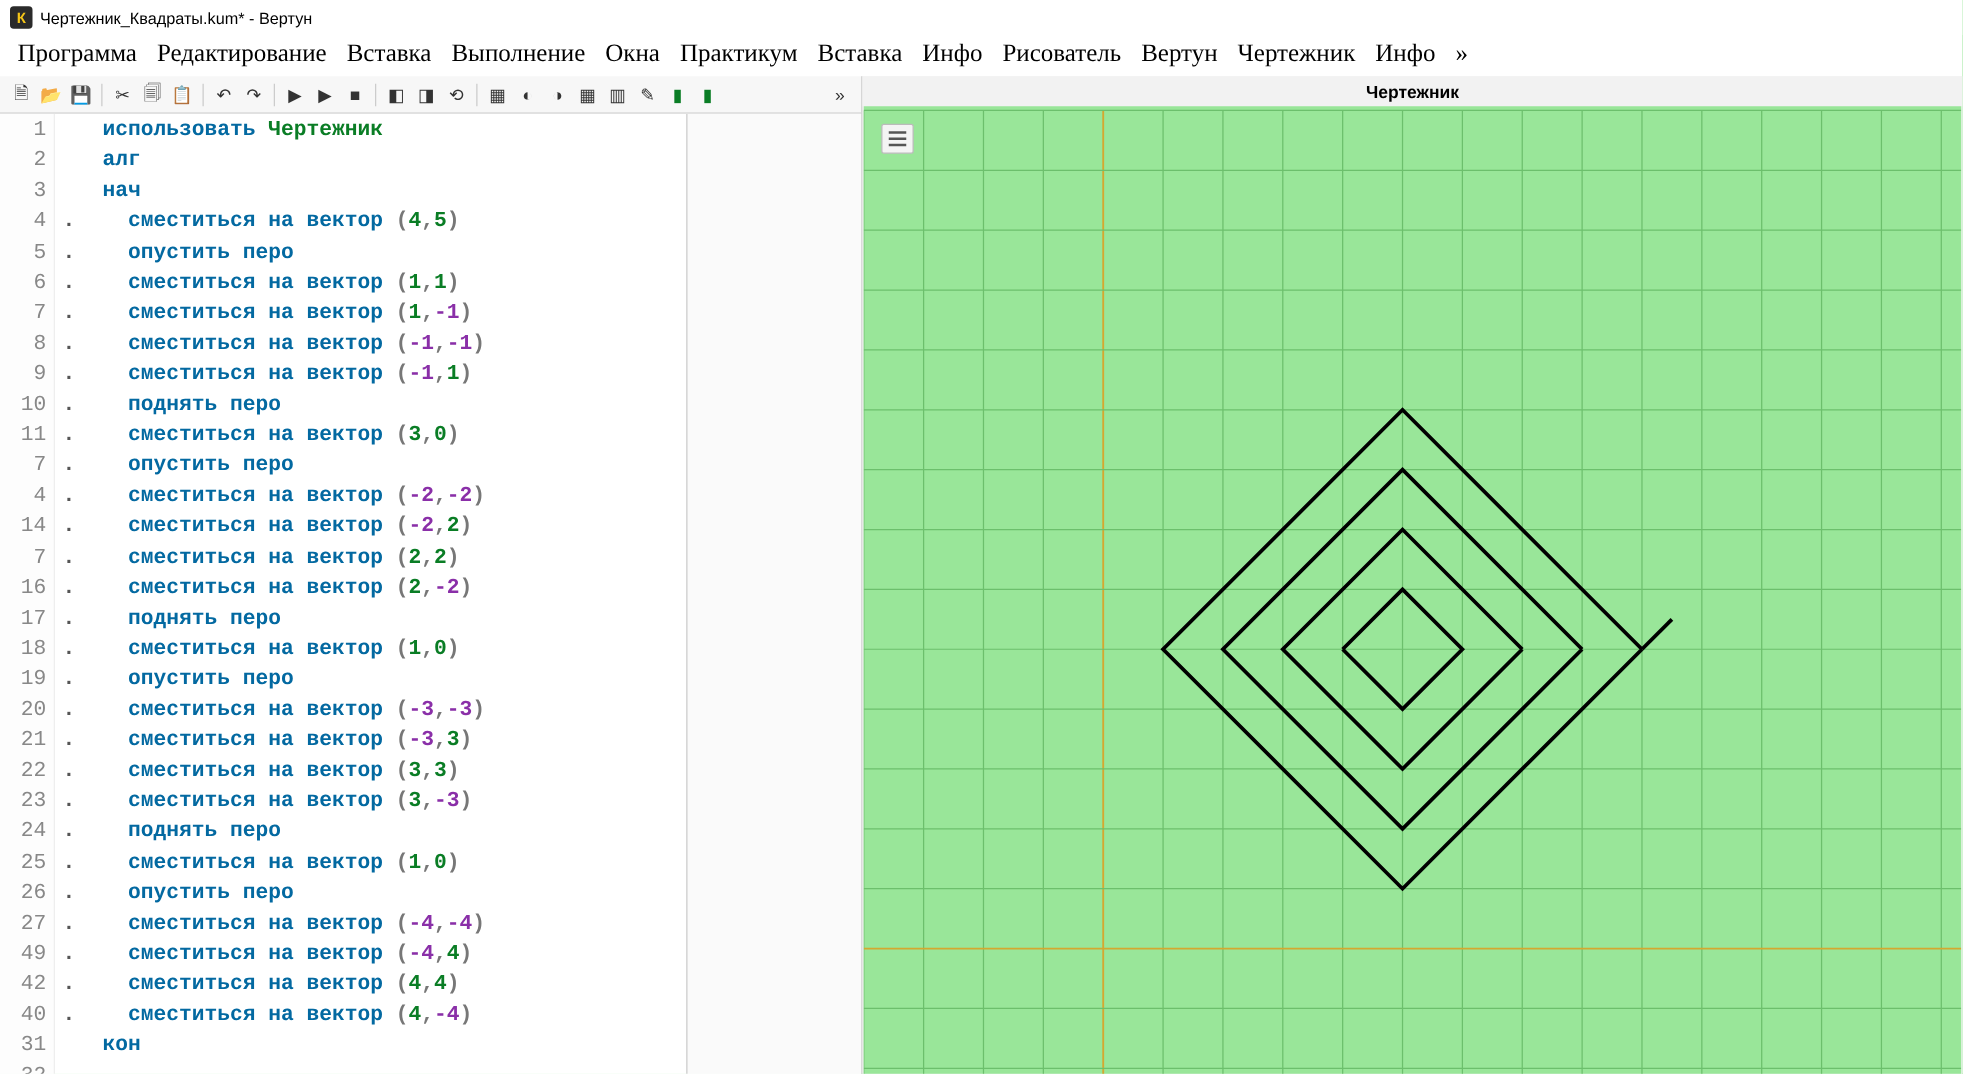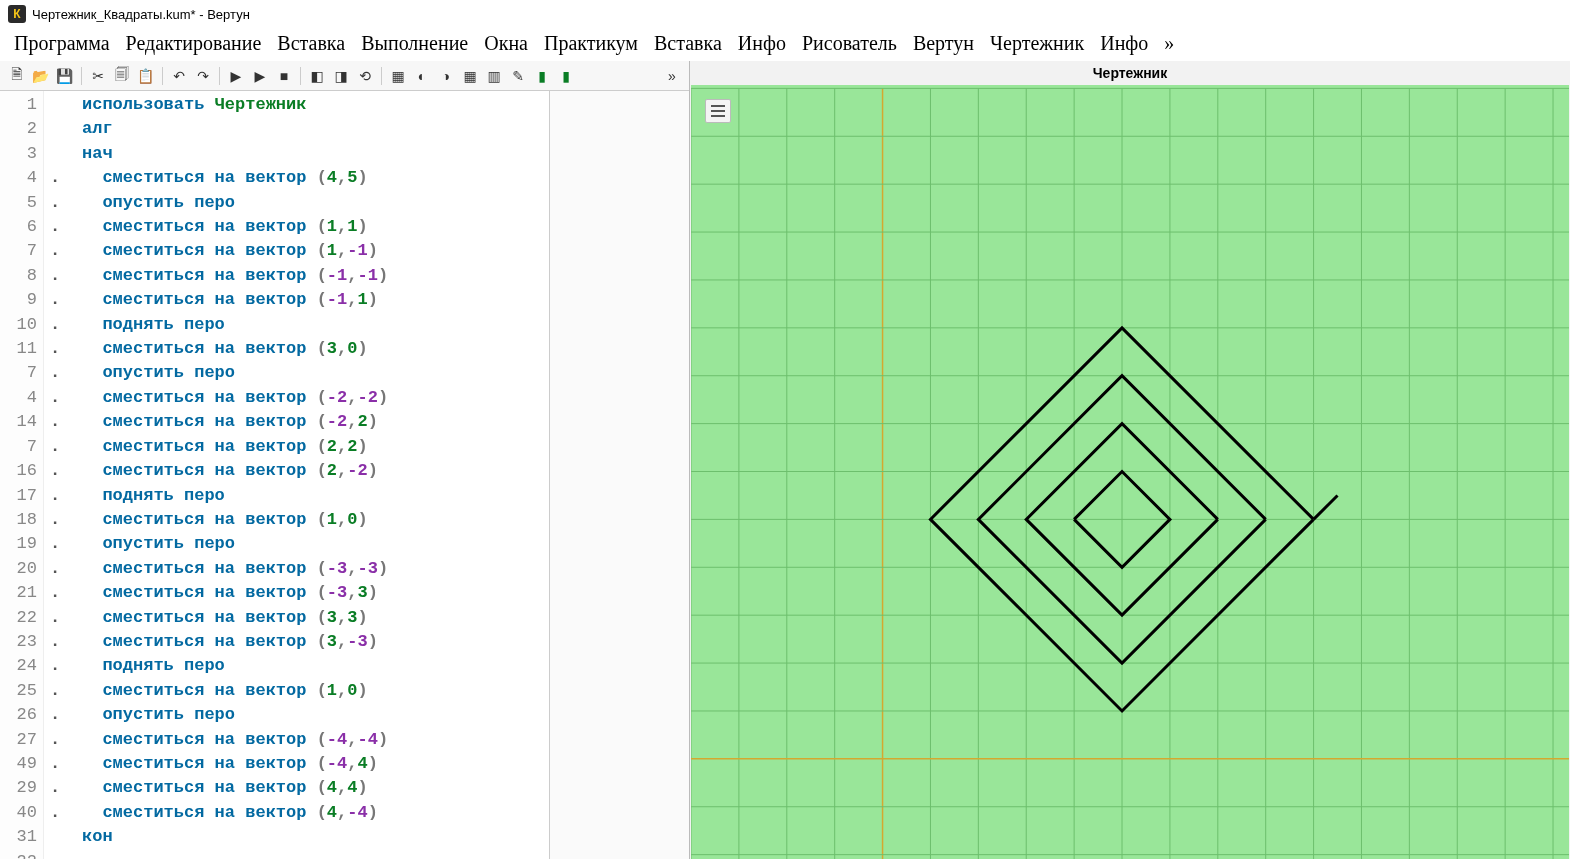--- a/index.html
+++ b/index.html
@@ -222,21 +222,21 @@
           <div>19</div>
           <div>20</div>
           <div>21</div>
           <div>22</div>
           <div>23</div>
           <div>24</div>
           <div>25</div>
           <div>26</div>
           <div>27</div>
           <div>49</div>
-          <div>29</div>
+          <div>42</div>
           <div>40</div>
           <div>31</div>
           <div>32</div>
         </div>
       <div class="code" id="code"><div><span class="kw">использовать </span><span class="ident">Чертежник</span></div><div><span class="kw">алг</span></div><div><span class="kw">нач</span></div><div><span class="dot">. </span><span class="kw">сместиться на вектор </span><span class="punct">(</span><span class="num">4</span><span class="punct">,</span><span class="num">5</span><span class="punct">)</span></div><div><span class="dot">. </span><span class="kw">опустить перо</span></div><div><span class="dot">. </span><span class="kw">сместиться на вектор </span><span class="punct">(</span><span class="num">1</span><span class="punct">,</span><span class="num">1</span><span class="punct">)</span></div><div><span class="dot">. </span><span class="kw">сместиться на вектор </span><span class="punct">(</span><span class="num">1</span><span class="punct">,</span><span class="neg">-1</span><span class="punct">)</span></div><div><span class="dot">. </span><span class="kw">сместиться на вектор </span><span class="punct">(</span><span class="neg">-1</span><span class="punct">,</span><span class="neg">-1</span><span class="punct">)</span></div><div><span class="dot">. </span><span class="kw">сместиться на вектор </span><span class="punct">(</span><span class="neg">-1</span><span class="punct">,</span><span class="num">1</span><span class="punct">)</span></div><div><span class="dot">. </span><span class="kw">поднять перо</span></div><div><span class="dot">. </span><span class="kw">сместиться на вектор </span><span class="punct">(</span><span class="num">3</span><span class="punct">,</span><span class="num">0</span><span class="punct">)</span></div><div><span class="dot">. </span><span class="kw">опустить перо</span></div><div><span class="dot">. </span><span class="kw">сместиться на вектор </span><span class="punct">(</span><span class="neg">-2</span><span class="punct">,</span><span class="neg">-2</span><span class="punct">)</span></div><div><span class="dot">. </span><span class="kw">сместиться на вектор </span><span class="punct">(</span><span class="neg">-2</span><span class="punct">,</span><span class="num">2</span><span class="punct">)</span></div><div><span class="dot">. </span><span class="kw">сместиться на вектор </span><span class="punct">(</span><span class="num">2</span><span class="punct">,</span><span class="num">2</span><span class="punct">)</span></div><div><span class="dot">. </span><span class="kw">сместиться на вектор </span><span class="punct">(</span><span class="num">2</span><span class="punct">,</span><span class="neg">-2</span><span class="punct">)</span></div><div><span class="dot">. </span><span class="kw">поднять перо</span></div><div><span class="dot">. </span><span class="kw">сместиться на вектор </span><span class="punct">(</span><span class="num">1</span><span class="punct">,</span><span class="num">0</span><span class="punct">)</span></div><div><span class="dot">. </span><span class="kw">опустить перо</span></div><div><span class="dot">. </span><span class="kw">сместиться на вектор </span><span class="punct">(</span><span class="neg">-3</span><span class="punct">,</span><span class="neg">-3</span><span class="punct">)</span></div><div><span class="dot">. </span><span class="kw">сместиться на вектор </span><span class="punct">(</span><span class="neg">-3</span><span class="punct">,</span><span class="num">3</span><span class="punct">)</span></div><div><span class="dot">. </span><span class="kw">сместиться на вектор </span><span class="punct">(</span><span class="num">3</span><span class="punct">,</span><span class="num">3</span><span class="punct">)</span></div><div><span class="dot">. </span><span class="kw">сместиться на вектор </span><span class="punct">(</span><span class="num">3</span><span class="punct">,</span><span class="neg">-3</span><span class="punct">)</span></div><div><span class="dot">. </span><span class="kw">поднять перо</span></div><div><span class="dot">. </span><span class="kw">сместиться на вектор </span><span class="punct">(</span><span class="num">1</span><span class="punct">,</span><span class="num">0</span><span class="punct">)</span></div><div><span class="dot">. </span><span class="kw">опустить перо</span></div><div><span class="dot">. </span><span class="kw">сместиться на вектор </span><span class="punct">(</span><span class="neg">-4</span><span class="punct">,</span><span class="neg">-4</span><span class="punct">)</span></div><div><span class="dot">. </span><span class="kw">сместиться на вектор </span><span class="punct">(</span><span class="neg">-4</span><span class="punct">,</span><span class="num">4</span><span class="punct">)</span></div><div><span class="dot">. </span><span class="kw">сместиться на вектор </span><span class="punct">(</span><span class="num">4</span><span class="punct">,</span><span class="num">4</span><span class="punct">)</span></div><div><span class="dot">. </span><span class="kw">сместиться на вектор </span><span class="punct">(</span><span class="num">4</span><span class="punct">,</span><span class="neg">-4</span><span class="punct">)</span></div><div><span class="kw">кон</span></div><div><span class="last-line"></span></div></div>
       <div class="code-split"></div>
     </div>
   </div>
 
   <div class="right-pane">

